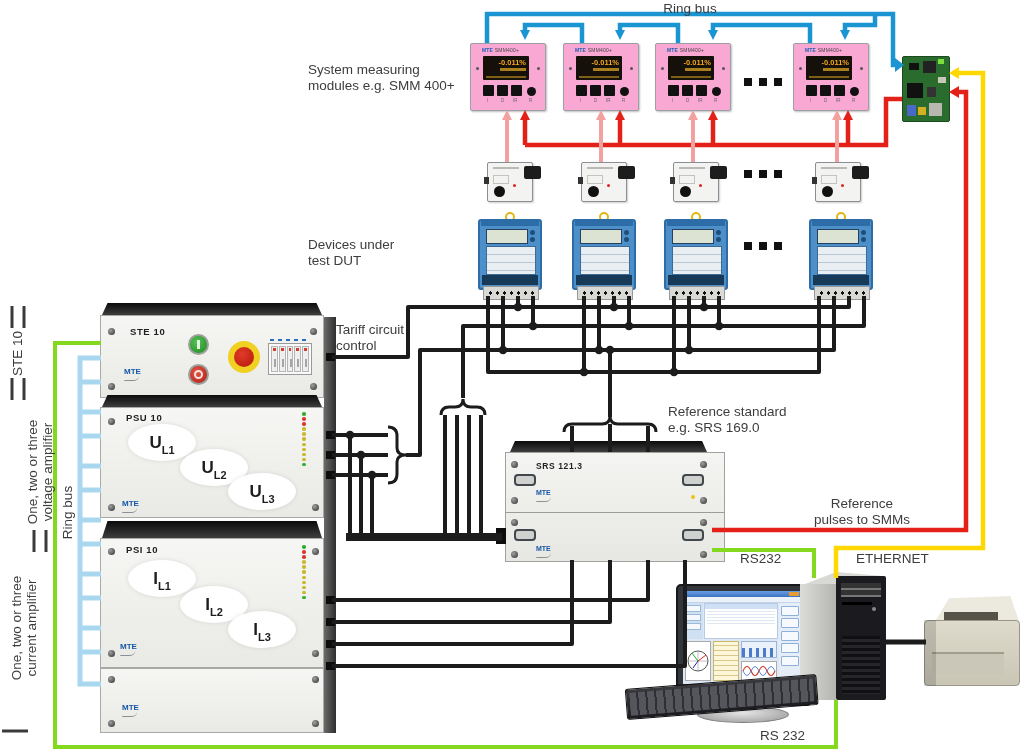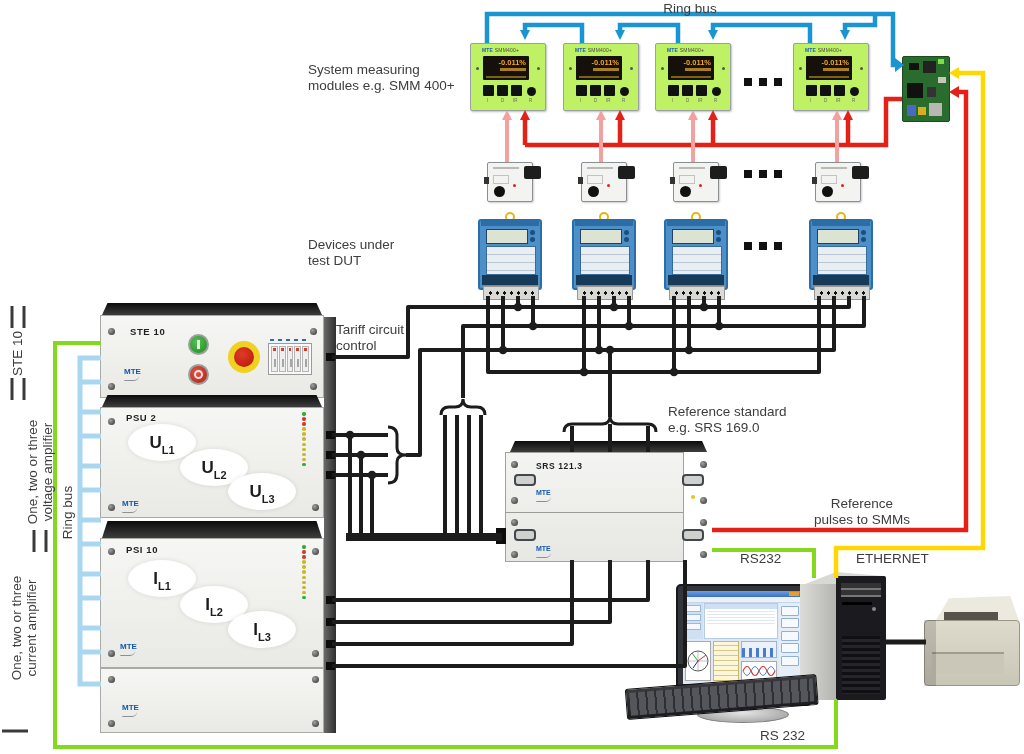--- a/index.html
+++ b/index.html
@@ -5,21 +5,21 @@
   html,body{margin:0;padding:0;background:#fff;}
   #stage{position:relative;width:1024px;height:754px;background:#fff;overflow:hidden;
          font-family:"Liberation Sans",sans-serif;}
   svg.wires{position:absolute;left:0;top:0;z-index:30;pointer-events:none;}
   
   .lbl{position:absolute;color:#3d3d3d;font-size:13.5px;line-height:16px;white-space:pre-line;z-index:40;}
   .lbl.r{} .lbl.c{text-align:center;}
   .vlbl{position:absolute;color:#3d3d3d;font-size:13.5px;line-height:15px;text-align:center;
         white-space:pre-line;transform:rotate(-90deg);z-index:40;}
   
-  .smm{position:absolute;width:74px;height:66px;background:#bef264;border:1px solid #9aa0a4;
+  .smm{position:absolute;width:74px;height:66px;background:#f9a8d4;border:1px solid #9aa0a4;
        border-radius:2px;box-shadow:1px 1px 2px rgba(0,0,0,.25);z-index:10;}
   .smm .hdr{position:absolute;left:11px;top:3px;font-size:5px;color:#444;letter-spacing:.2px;white-space:nowrap;}
   .smm .hdr b{color:#1a5fb4;}
   .smm .disp{position:absolute;left:12px;top:12px;width:46px;height:24px;background:#15100a;border-radius:1px;}
   .smm .dv{position:absolute;right:3px;top:2px;font-size:7.5px;font-weight:bold;color:#f5a71d;}
   .smm .bar{position:absolute;right:3px;top:12px;width:26px;height:2.5px;background:#a97f1d;}
   .smm .bar2{position:absolute;left:3px;right:3px;bottom:2px;height:2.5px;background:#7d6016;}
   .smm .pd{position:absolute;top:23px;width:3px;height:3px;border-radius:50%;background:#555;}
   .smm .pd.l{left:5px;} .smm .pd.r{right:5px;}
   .smm .b{position:absolute;top:41px;width:11px;height:11px;background:#111;border-radius:1px;}
@@ -81,21 +81,21 @@
   .estop{position:absolute;width:32px;height:32px;border-radius:50%;background:#f0d020;z-index:12;}
   .estop::after{content:"";position:absolute;left:6px;top:6px;width:20px;height:20px;border-radius:50%;
                 background:radial-gradient(circle at 40% 35%,#e03a2a,#b51808);}
   .breaker{position:absolute;width:44px;height:32px;background:#fafafa;border:1px solid #9a9a9a;display:flex;gap:1px;
            padding:2px;box-sizing:border-box;z-index:12;}
   .breaker i{flex:1;background:#efefef;border:1px solid #b5b5b5;position:relative;display:block;}
   .breaker i::before{content:"";position:absolute;left:1px;right:1px;top:1px;height:3px;background:#d43c2c;}
   .breaker i::after{content:"";position:absolute;left:2px;right:2px;top:12px;height:6px;background:#d9d9d9;border:1px solid #a5a5a5;}
   .microblue{position:absolute;height:2px;background:repeating-linear-gradient(90deg,#2a6ac0 0 4px,transparent 4px 8px);z-index:12;}
   
-  .srs{position:absolute;left:505px;top:452px;width:179px;height:110px;background:linear-gradient(180deg,#f4f4f2,#e7e7e3);
+  .srs{position:absolute;left:505px;top:452px;width:220px;height:110px;background:linear-gradient(180deg,#f4f4f2,#e7e7e3);
        border:1px solid #a0a29e;box-sizing:border-box;z-index:10;}
   .srs .half{position:absolute;left:0;width:100%;height:60px;border-bottom:1px solid #9a9c98;box-sizing:border-box;}
   .handle{position:absolute;width:18px;height:8px;border:2.5px solid #42474d;border-radius:4px;background:#cfd1cf;z-index:12;}
   .pwr{position:absolute;width:4px;height:4px;border-radius:50%;background:#e8c418;z-index:12;}
   .srscon{position:absolute;left:496px;top:528px;width:10px;height:16px;background:#0d0d0d;z-index:11;}
   
   .pcb{position:absolute;left:902px;top:56px;width:46px;height:64px;background:#2a6b2e;border:1px solid #1b4a1e;
        border-radius:2px;z-index:10;}
   .pcb .c{position:absolute;}
   
@@ -340,21 +340,21 @@
       <i></i>
     </div>
   <div class="mte" style="left:124px;top:368px"><span>MTE</span><span class="wave"></span></div>
   <span class="screw" style="left:108px;top:328px"></span>
     <span class="screw" style="left:108px;top:383px"></span>
   <span class="screw" style="left:310px;top:328px"></span>
     <span class="screw" style="left:310px;top:383px"></span>
 
   <div class="utop" style="left:102px;top:395px;width:220px;height:12px"></div>
   <div class="unit" style="left:100px;top:407px;width:224px;height:111px"></div>
-  <div class="uname" style="left:126px;top:412px">PSU 2</div>
+  <div class="uname" style="left:126px;top:412px">PSU 10</div>
   <div class="ell" style="left:128px;top:424px">
       <span class="base">U</span>
       <span class="sub">L1</span>
     </div>
   <div class="ell" style="left:180px;top:449px">
       <span class="base">U</span>
       <span class="sub">L2</span>
     </div>
   <div class="ell" style="left:228px;top:473px">
       <span class="base">U</span>

